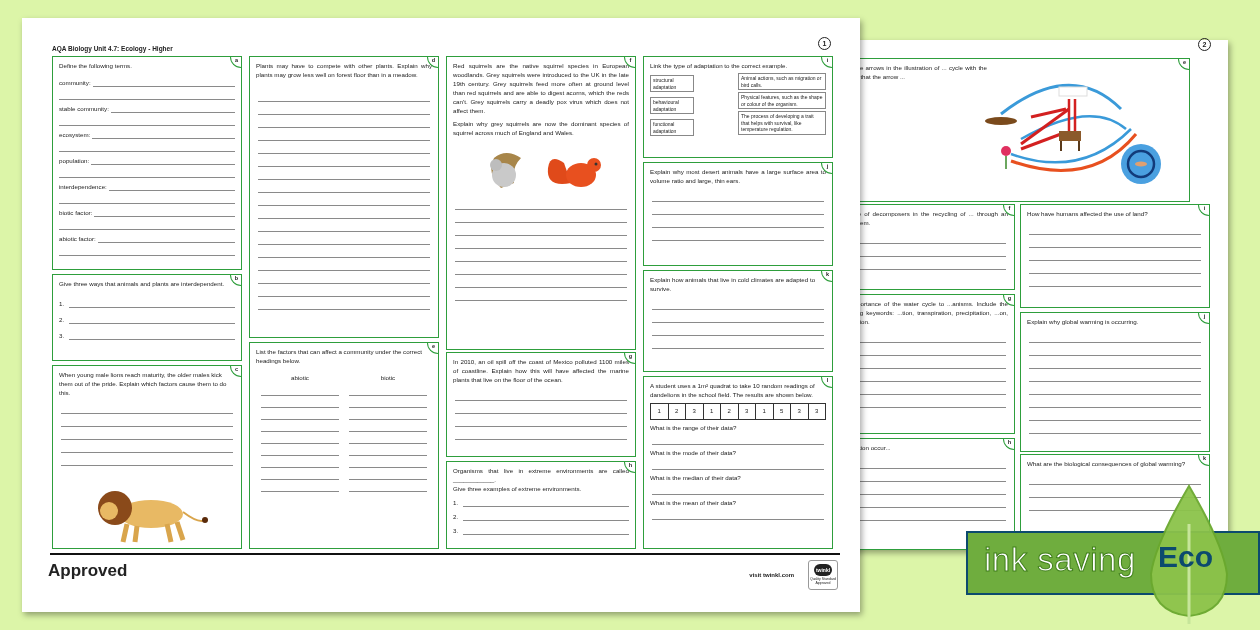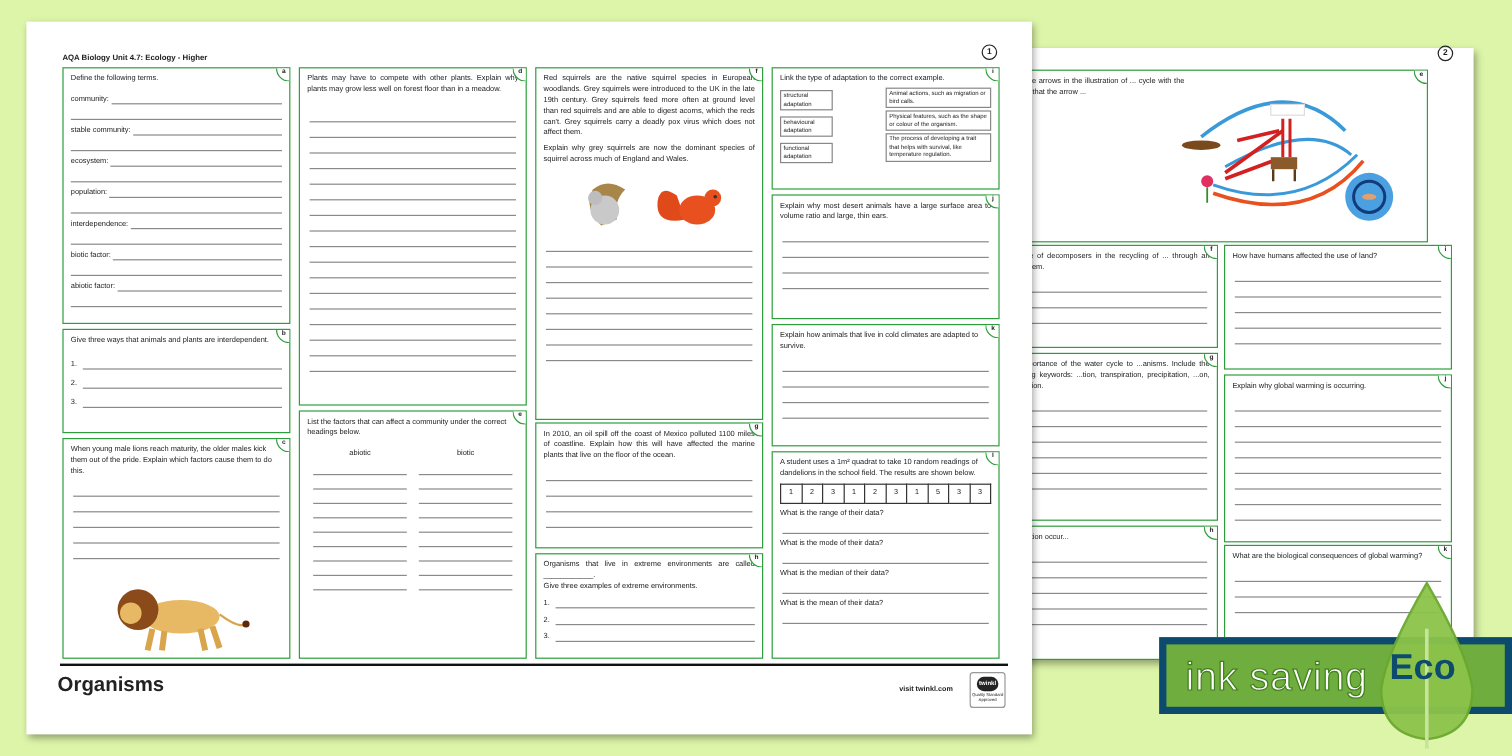--- a/index.html
+++ b/index.html
@@ -30,21 +30,21 @@
   .adapt .right{display:flex;flex-direction:column;gap:2px;}
   .adapt .right div{border:1px solid #888;width:82px;padding:1px 2px;font-size:5px;line-height:6.5px;}
   table.data{border-collapse:collapse;width:100%;margin:3px 0;}
   table.data td{border:1px solid #333;text-align:center;font-size:6px;height:13px;}
   .q{margin-top:3px;}
   .footer-rule{position:absolute;left:28px;right:20px;top:535px;border-top:2px solid #111;}
   .secondary{position:absolute;left:26px;top:543px;font-size:17px;font-weight:bold;color:#222;}
   .visit{position:absolute;right:66px;top:554px;font-size:6px;font-weight:bold;}
   .twinkl-logo{position:absolute;right:22px;top:542px;width:28px;height:28px;border:1px solid #999;border-radius:3px;font-size:5px;text-align:center;}
   .twinkl-logo .blob{width:18px;height:12px;background:#222;color:#fff;border-radius:6px;margin:3px auto 1px;font-size:5px;line-height:12px;font-weight:bold;}
-  .eco-banner{position:absolute;left:966px;top:531px;width:294px;height:64px;background:#6fad3e;border:6px solid #0c4a6e;box-sizing:border-box;z-index:5;}
+  .eco-banner{position:absolute;left:966px;top:531px;width:294px;height:64px;background:#6fad3e;border:2px solid #0c4a6e;box-sizing:border-box;z-index:5;}
   .eco-text{position:absolute;left:16px;top:8px;font-size:33px;color:#fff;-webkit-text-stroke:1px #3f7f1a;letter-spacing:0.5px;}
   .leaf{position:absolute;left:1145px;top:484px;width:88px;height:140px;z-index:6;}
   .leaf-label{position:absolute;left:1158px;top:540px;font-size:30px;font-weight:bold;color:#0c4a6e;z-index:7;}
 </style>
 </head>
 <body>
 
 <div class="page" id="page2">
   <div class="page-num" style="left:368px;top:-2px;">2</div>
 
@@ -374,21 +374,21 @@
     <div class="line"></div>
     <div class="q">What is the mode of their data?</div>
     <div class="line"></div>
     <div class="q">What is the median of their data?</div>
     <div class="line"></div>
     <div class="q">What is the mean of their data?</div>
     <div class="line"></div>
   </div>
 
   <div class="footer-rule"></div>
-  <div class="secondary">Organisms</div>
+  <div class="secondary">Approved</div>
   <div class="visit">visit twinkl.com</div>
   <div class="twinkl-logo">
     <div class="blob">twinkl</div>
     <div style="font-size:3.5px;line-height:4px;">Quality Standard Approved</div>
   </div>
 </div>
 
 <div class="eco-banner">
   <span class="eco-text">ink saving</span>
 </div>

